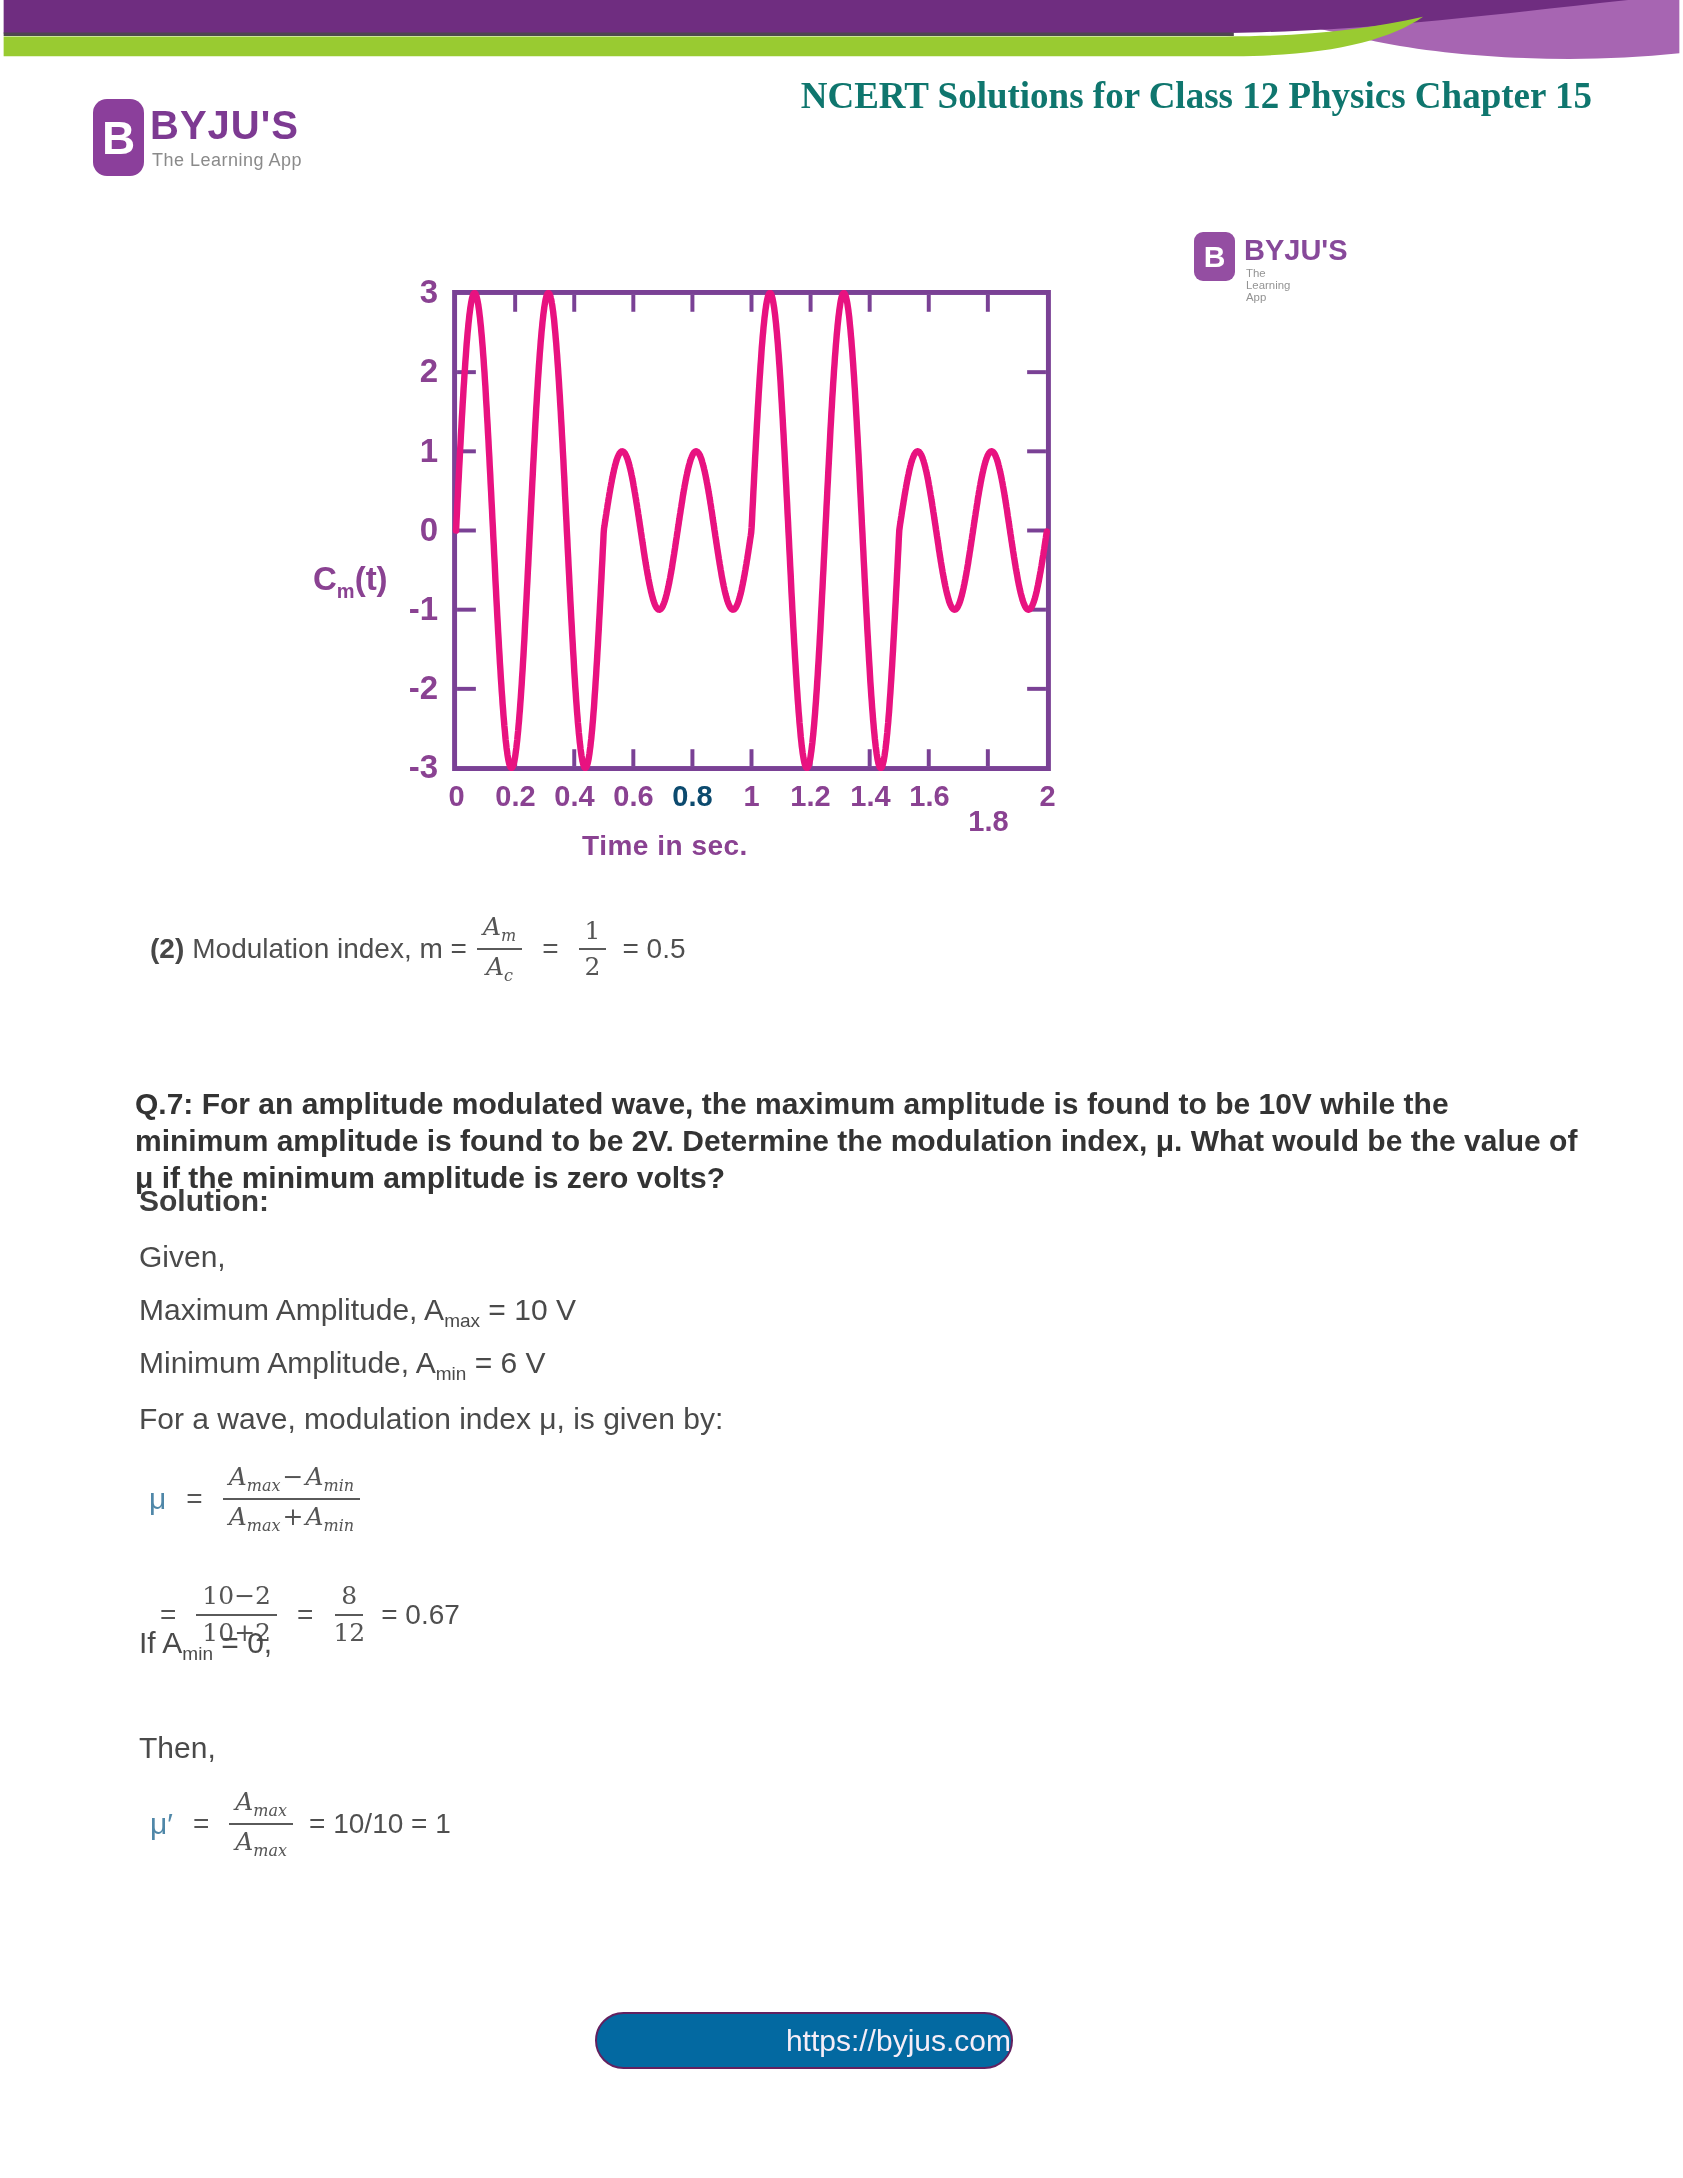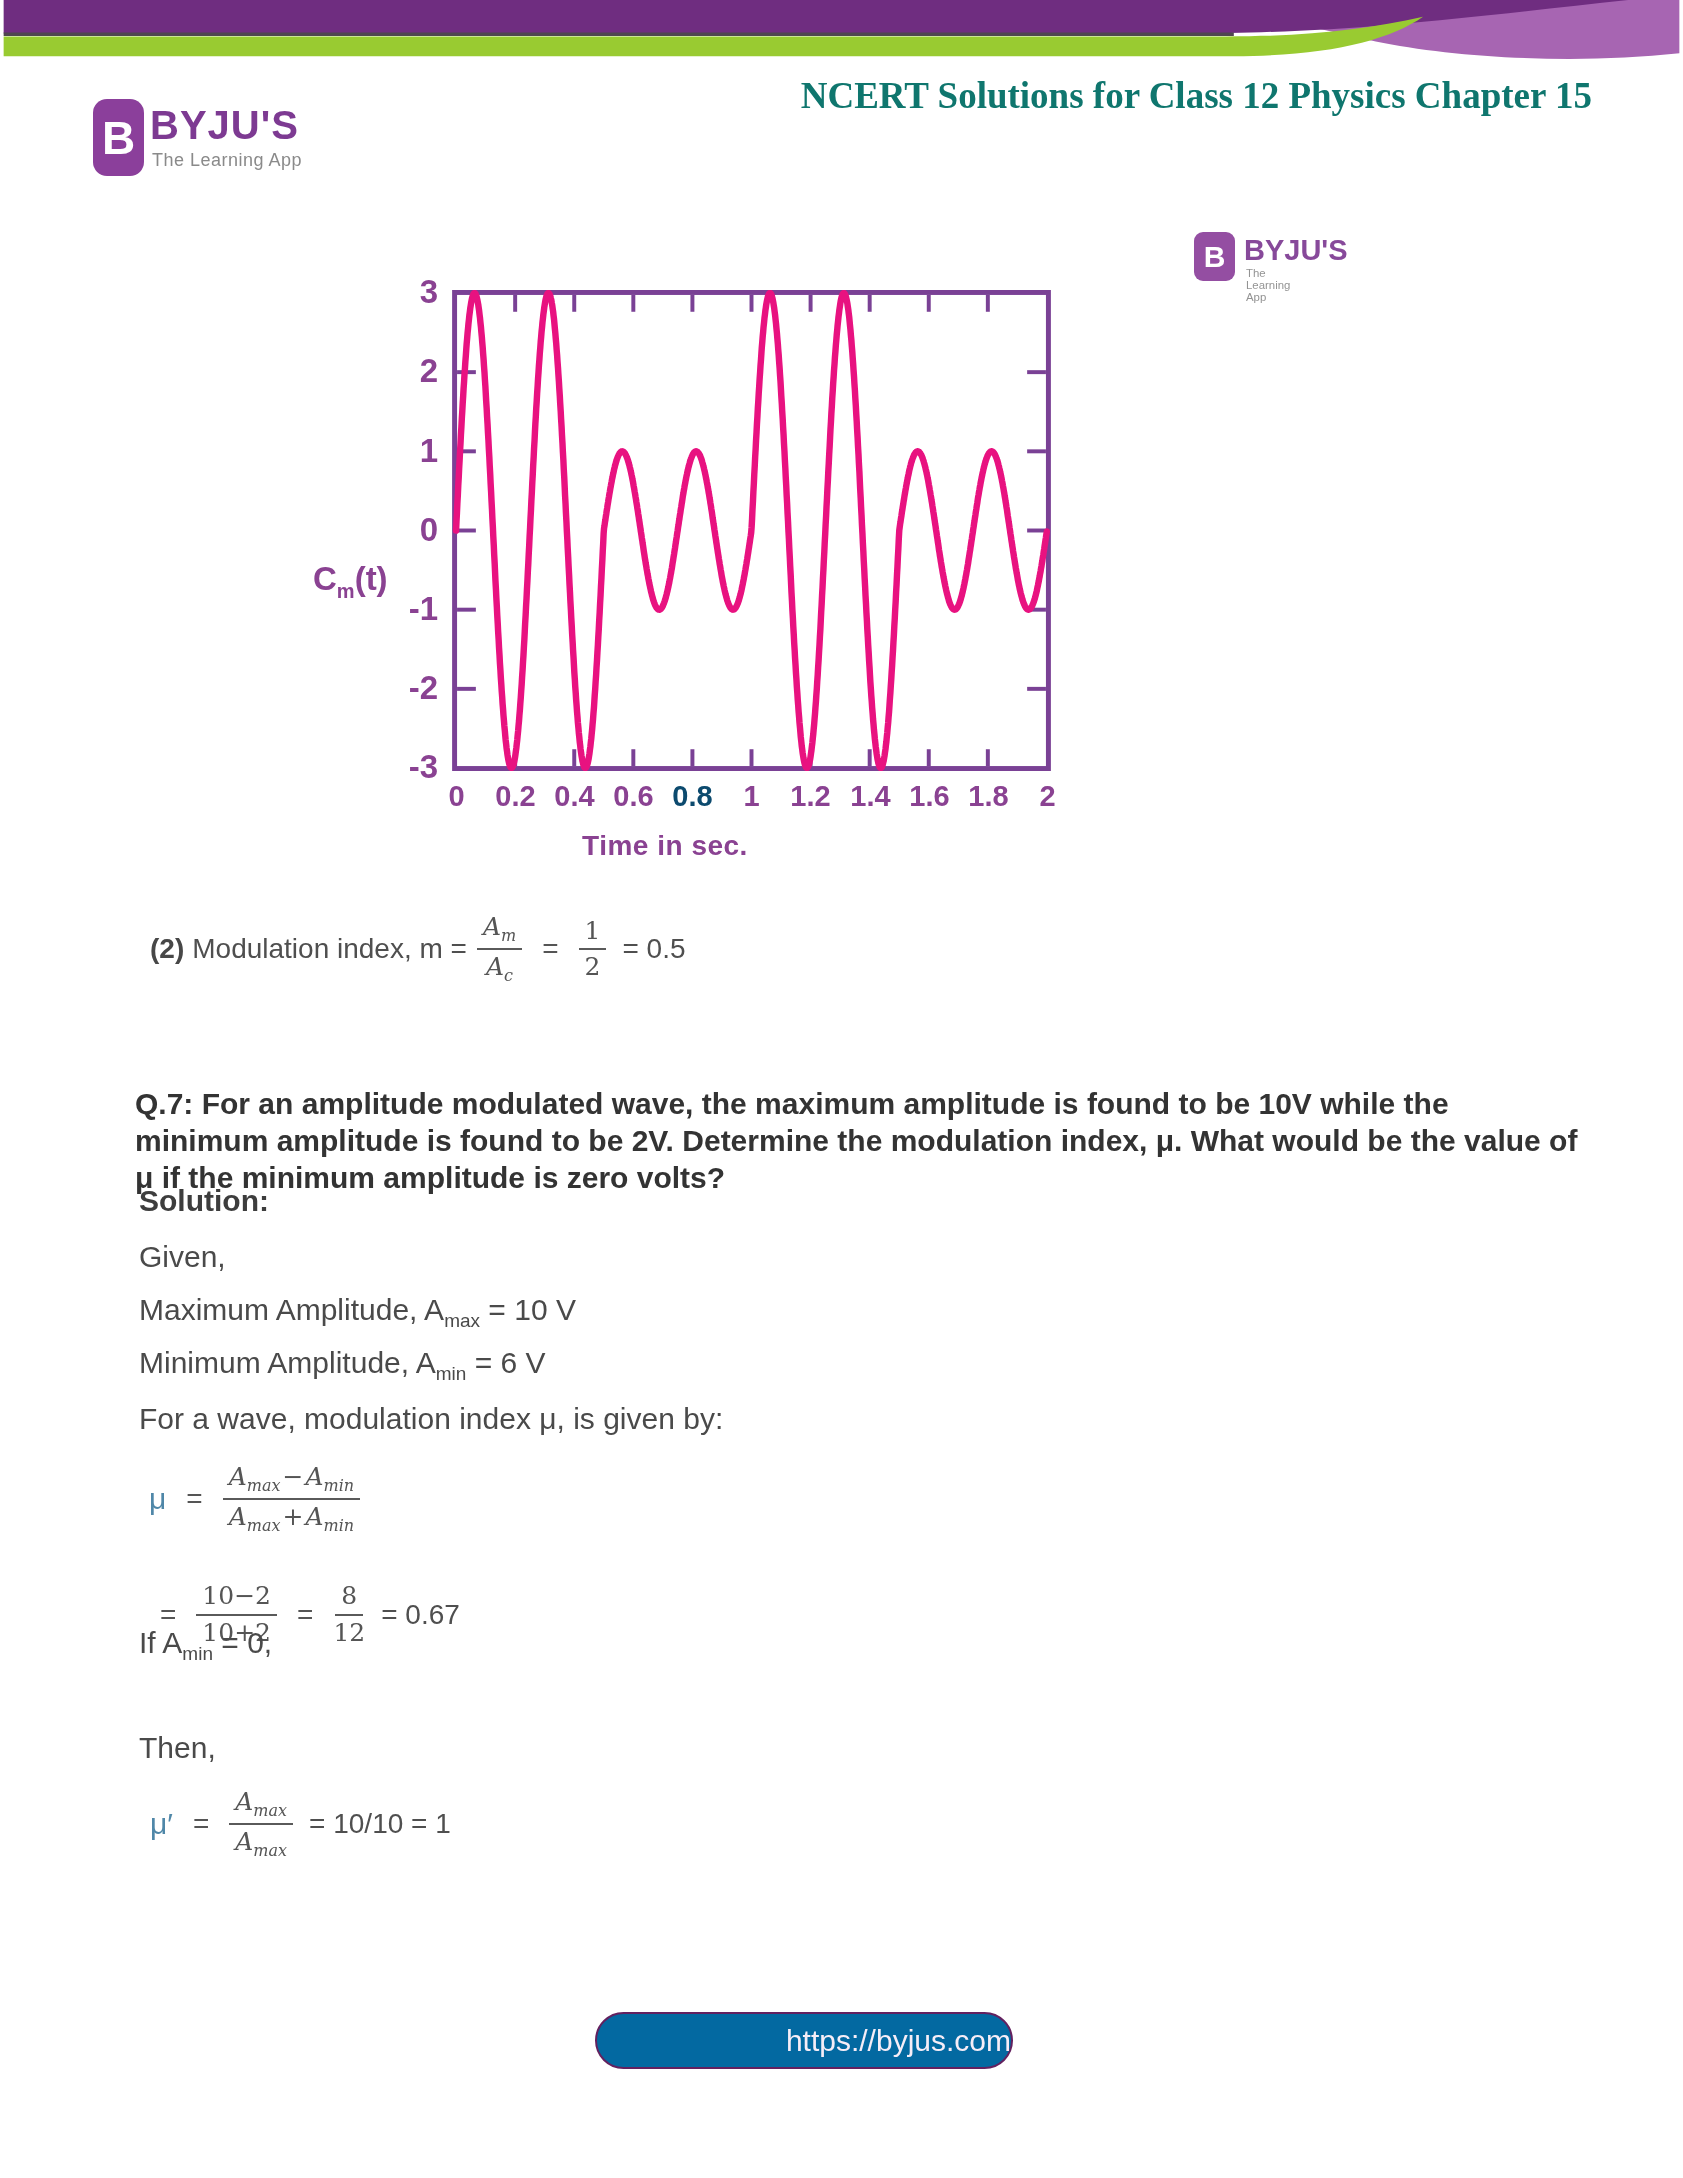--- a/index.html
+++ b/index.html
@@ -143,21 +143,21 @@
   <div id="x-tick-labels">
       <span class="xtick" style="left: 412px; color: rgb(138, 66, 146);">0</span>
       <span class="xtick" style="left: 471px; color: rgb(138, 66, 146);">0.2</span>
       <span class="xtick" style="left: 530px; color: rgb(138, 66, 146);">0.4</span>
       <span class="xtick" style="left: 589px; color: rgb(138, 66, 146);">0.6</span>
       <span class="xtick" style="left: 648px; color: #0c4a6e;">0.8</span>
       <span class="xtick" style="left: 707px; color: rgb(138, 66, 146);">1</span>
       <span class="xtick" style="left: 766px; color: rgb(138, 66, 146);">1.2</span>
       <span class="xtick" style="left: 826px; color: rgb(138, 66, 146);">1.4</span>
       <span class="xtick" style="left: 885px; color: rgb(138, 66, 146);">1.6</span>
-      <span class="xtick" style="left: 944px; color: rgb(138, 66, 146);">1.8</span>
+      <span class="xtick" style="left: 944px; color: rgb(138, 66, 146); margin-top: 25px;">1.8</span>
       <span class="xtick" style="left: 1003px; color: rgb(138, 66, 146);">2</span>
     </div>
   <div class="xlab" style="color: rgb(138, 66, 146);">Time in sec.</div>
 
   <div class="modline">
     <span class="pref">(2)</span>
     <span>Modulation index, m =</span>
     <span class="frac serifm">
       <span class="fnum"><i>A</i><sub>m</sub></span>
       <span class="fden"><i>A</i><sub></sub><sub>c</sub></span>

